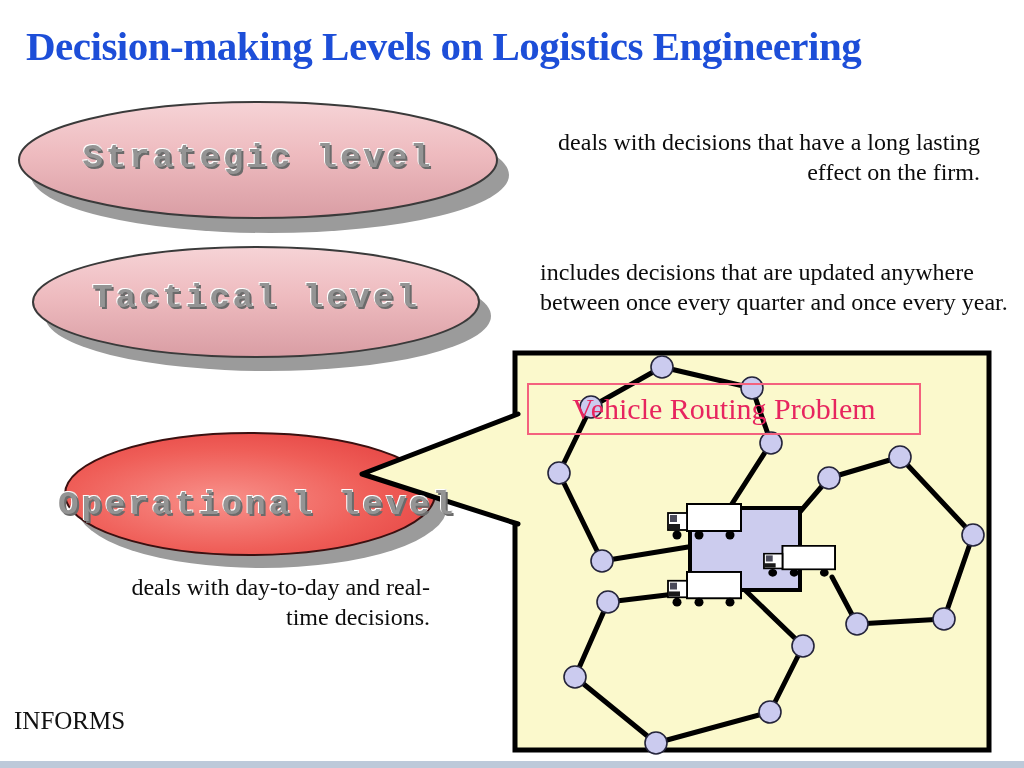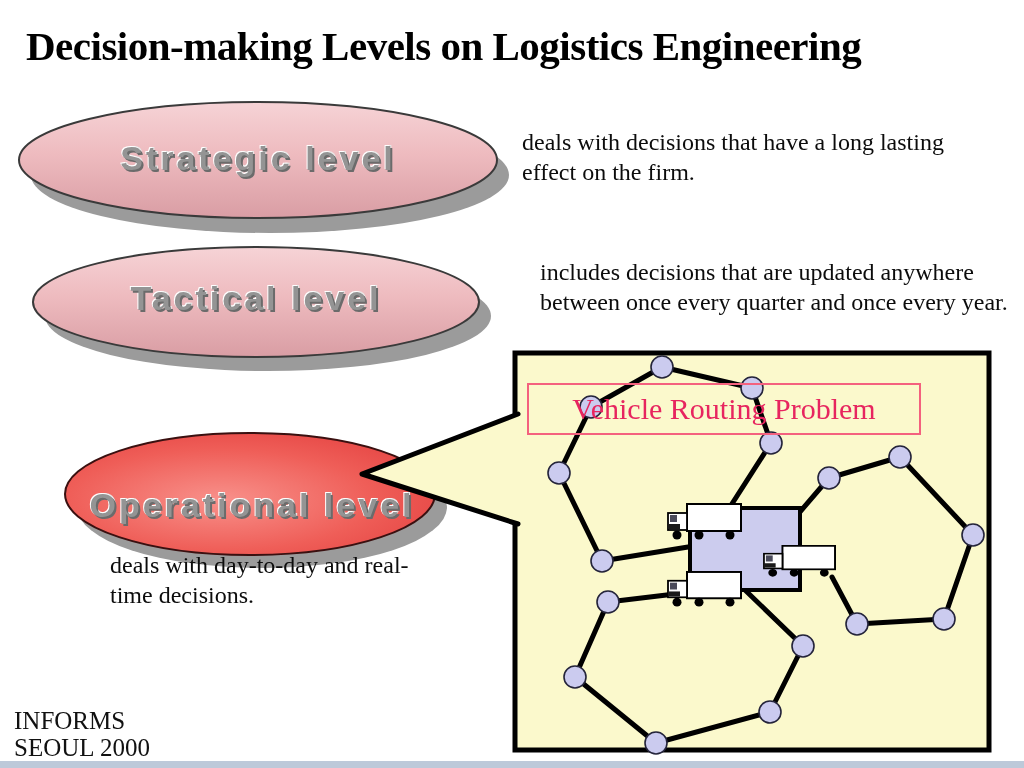--- a/index.html
+++ b/index.html
@@ -1,30 +1,30 @@
 <!DOCTYPE html>
 <html><head>
 <meta charset="utf-8">
 <style>
   html,body{margin:0;padding:0;background:#fff;}
   .slide{position:relative;width:1024px;height:768px;background:#ffffff;overflow:hidden;
          font-family:"Liberation Serif",serif;}
   .abs{position:absolute;}
-  .title{left:26px;top:22px;width:980px;font-size:41px;font-weight:bold;color:#000000;
+  .title{left:26px;top:22px;width:980px;font-size:41px;font-weight:bold;color:#1d4ed8;
          white-space:nowrap;letter-spacing:-0.5px;}
-  .wordart{font-family:Liberation Sans, sans-serif;font-weight:bold;font-size:34px;
+  .wordart{font-family:Liberation Mono, monospace;font-weight:bold;font-size:34px;
            letter-spacing:3px;color:#949494;text-align:center;white-space:nowrap;
            text-shadow:2px 2px 0 #6b6b6b,-1px -1px 0 #ffffff,1px -1px 0 #e8e8e8;}
   .strategic-label{left:28px;top:139px;width:460px;}
   .tactical-label{left:30px;top:279px;width:452px;text-align:center;}
   .operational-label{left:58px;top:486px;width:388px;}
   .desc{font-size:24px;color:#0c0c0c;line-height:30px;}
-  .desc-strategic{left:522px;top:127px;width:470px;}
+  .desc-strategic{left:510px;top:127px;width:470px;text-align:right;}
   .desc-tactical{left:518px;top:257px;width:502px;margin-left:22px;}
-  .desc-operational{left:110px;top:550px;width:320px;}
+  .desc-operational{left:110px;top:572px;width:320px;text-align:right;}
   .vrp-label{left:527px;top:383px;width:390px;height:48px;border:2px solid #f4617e;
              display:flex;align-items:center;justify-content:center;
              font-size:30px;font-weight:normal;color:#e7255f;white-space:nowrap;}
   .footer{left:14px;top:707px;font-size:25px;color:#111;line-height:27px;}
   .bottom-strip{left:0;top:761px;width:1024px;height:7px;background:#bdc9d9;}
   svg.art{position:absolute;left:0;top:0;}
 </style>
 </head>
 <body>
 
@@ -116,17 +116,16 @@
   <div class="abs wordart operational-label">Operational level</div>
 
   <div class="abs desc desc-strategic">deals with decisions that have a long lasting effect on the firm.</div>
   <div class="abs desc desc-tactical">includes decisions that are updated anywhere between once every quarter and once every year.</div>
   <div class="abs desc desc-operational">deals with day-to-day and real-time decisions.</div>
 
   <div class="abs vrp-label">Vehicle Routing Problem</div>
 
   <div class="abs footer">
     <div>INFORMS</div>
-    <div>SEOUL 2000</div>
   </div>
 
   <div class="abs bottom-strip"></div>
 </div>
 
 </body></html>

